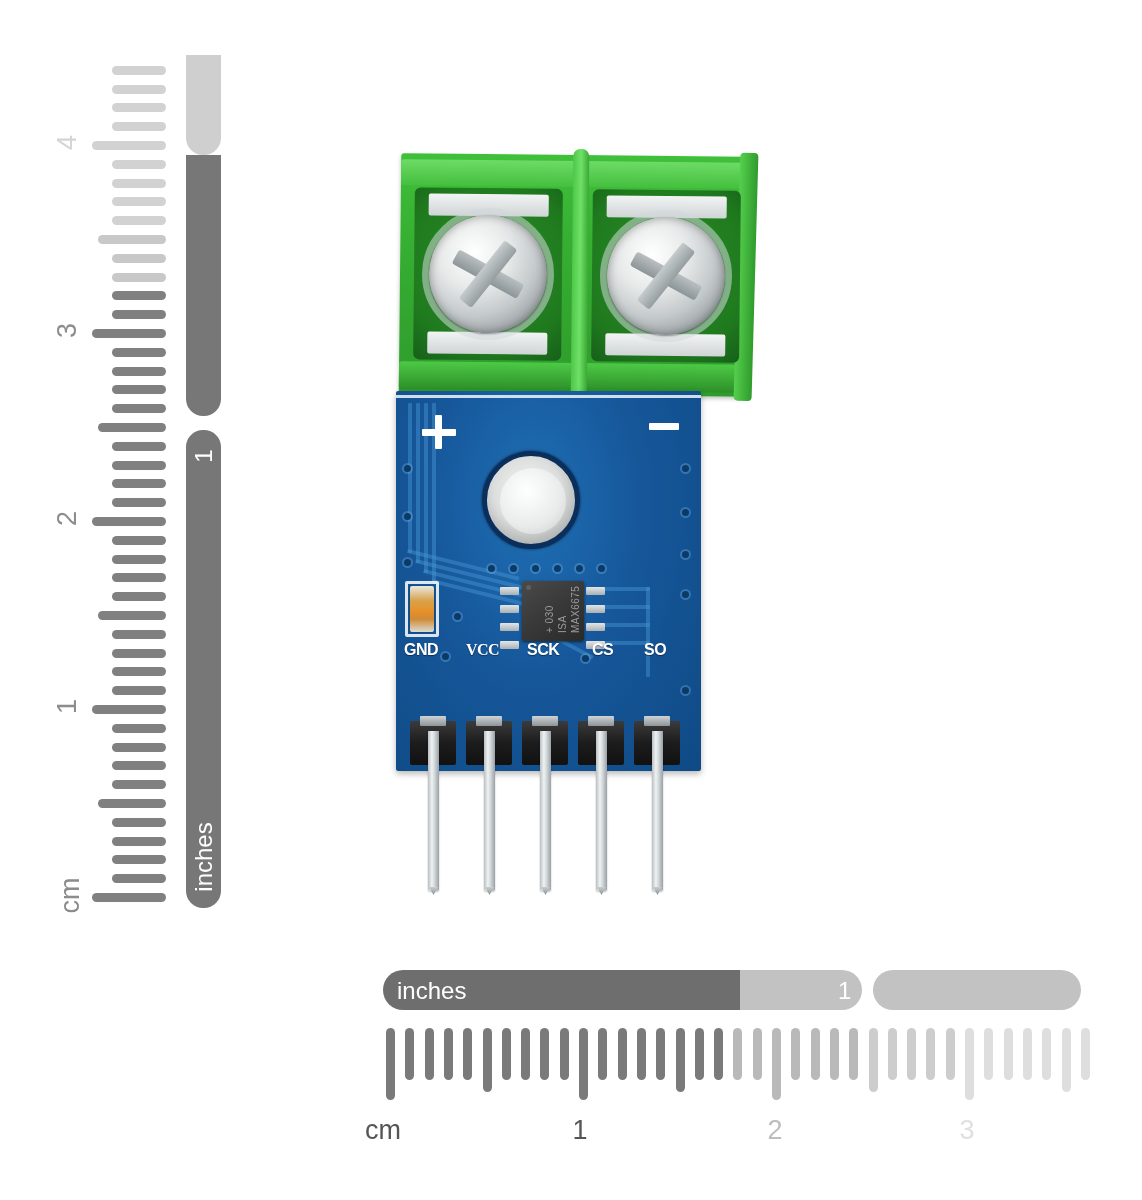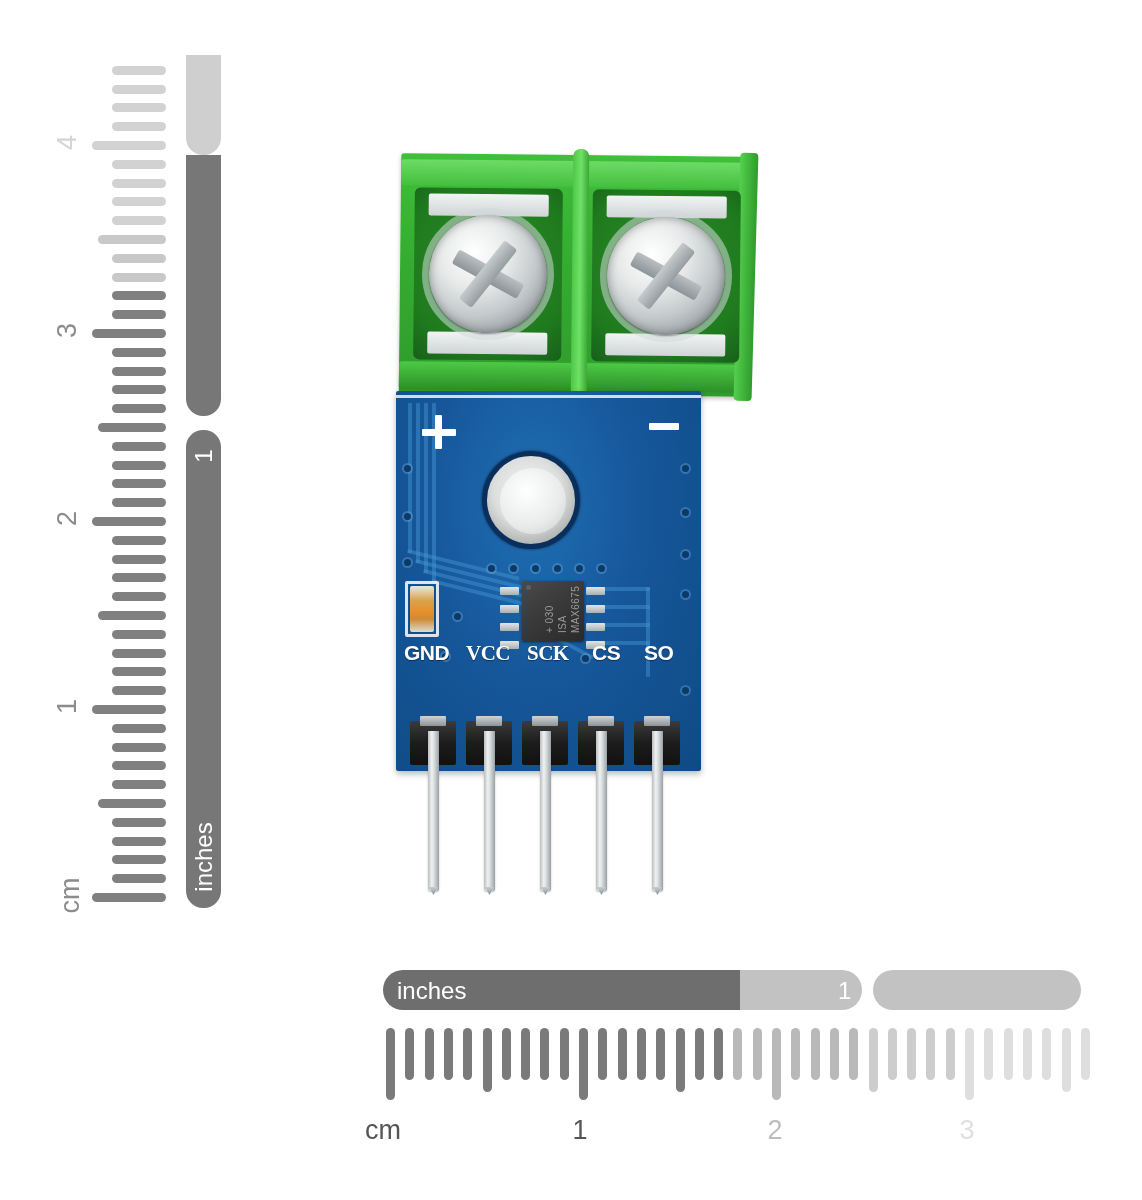--- a/index.html
+++ b/index.html
@@ -294,21 +294,21 @@
   }
   .led-frame {
     position:absolute; left:9px; top:190px; width:34px; height:56px;
     border: 3px solid rgba(255,255,255,0.85);
     border-radius: 2px;
   }
 
   .pin-label {
     position: absolute;
     color: #ffffff;
-    font-size: 21px;
+    font-size: 16px;
     font-weight: bold;
     letter-spacing: -0.5px;
     text-shadow: 0 1px 1px rgba(0,0,0,0.45);
     font-family: "Liberation Sans", sans-serif;
   }
 
   .header-blk {
     position: absolute;
     bottom: 6px;
     width: 46px; height: 44px;
@@ -486,21 +486,21 @@
         <div class="ic-text ic-t1">MAX6675</div>
         <div class="ic-text ic-t2">ISA</div>
         <div class="ic-text ic-t3">+ 030</div>
       </div>
 
       <div class="led-frame"></div>
       <div class="led"></div>
 
       <div class="pin-label" style="left:8px;  top:250px;">GND</div>
       <div class="pin-label" style="left:70px; top:250px;font-family:Liberation Serif, serif;">VCC</div>
-      <div class="pin-label" style="left:131px;top:250px;font-family:Liberation Serif, serif;">SCK</div>
+      <div class="pin-label" style="left:131px;top:250px;">SCK</div>
       <div class="pin-label" style="left:196px;top:250px;">CS</div>
       <div class="pin-label" style="left:248px;top:250px;">SO</div>
 
       <div class="header-blk" style="left:14px;"></div>
       <div class="header-blk" style="left:70px;"></div>
       <div class="header-blk" style="left:126px;"></div>
       <div class="header-blk" style="left:182px;"></div>
       <div class="header-blk" style="left:238px;"></div>
     </div>
 

